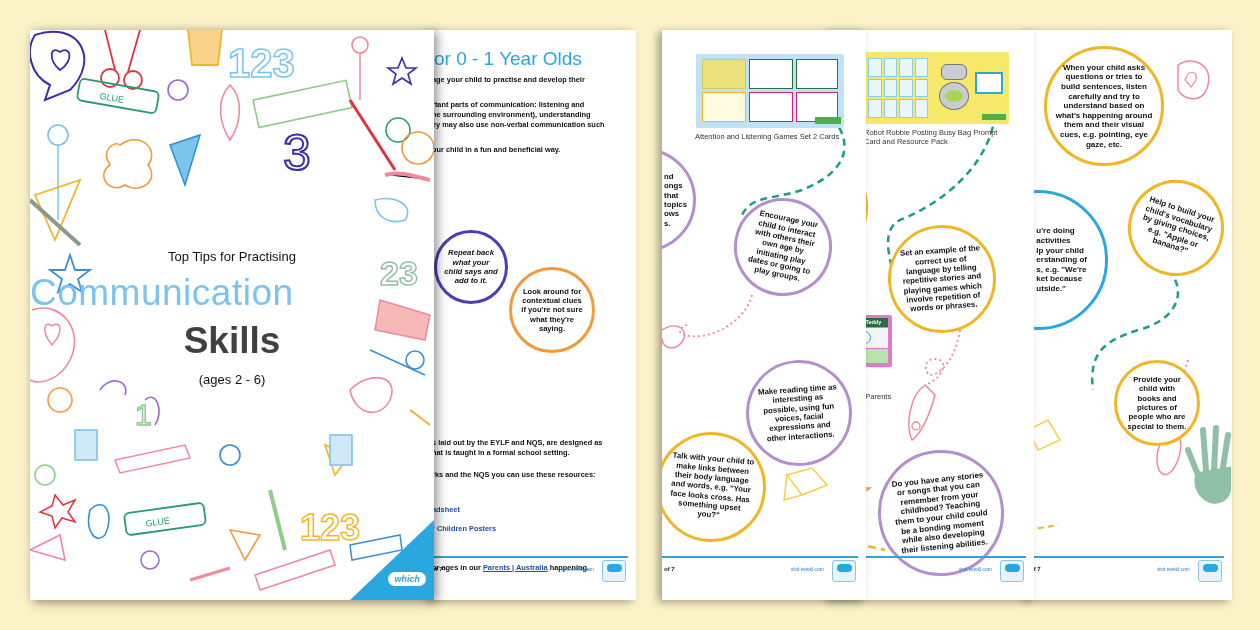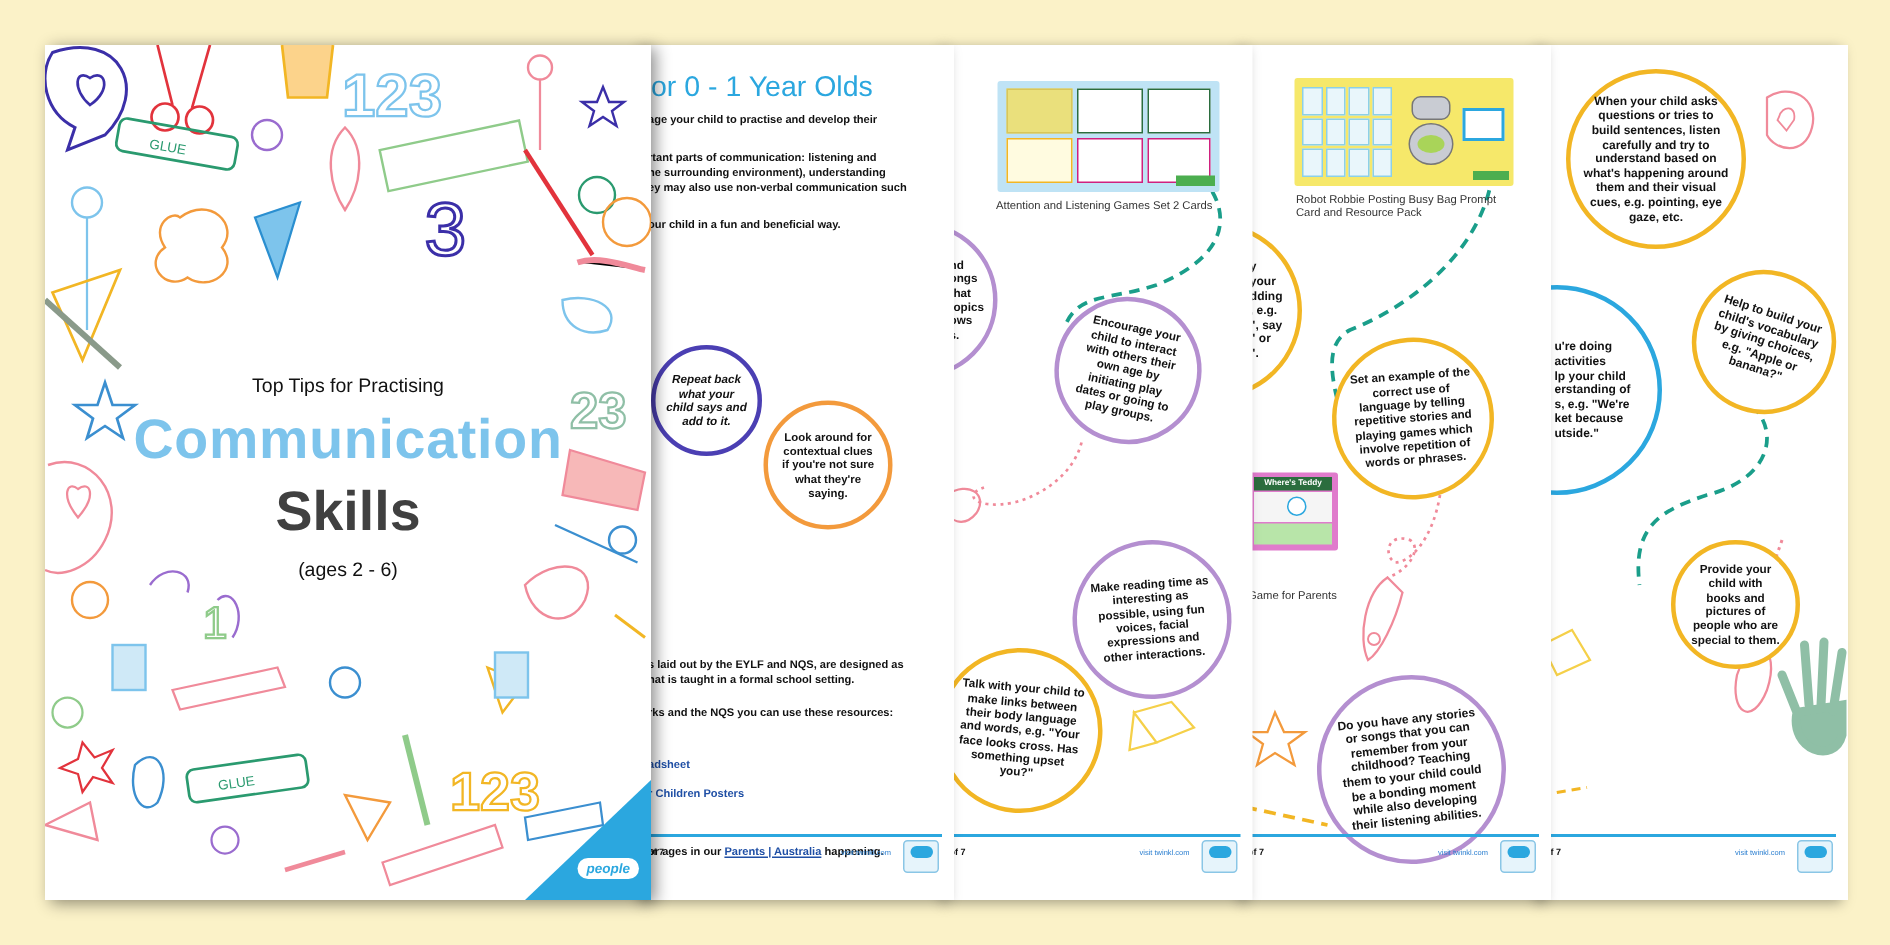--- a/index.html
+++ b/index.html
@@ -9,21 +9,21 @@
     font-family: "Liberation Sans", sans-serif;
     position: relative;
   }
   .page {
     position: absolute; top: 30px; height: 570px; background: #ffffff;
     box-shadow: -4px 2px 8px rgba(0,0,0,0.35);
     overflow: hidden;
   }
   .p5 { left: 1028px; width: 204px; z-index: 1; }
   .p4 { left: 830px; width: 204px; z-index: 2; }
-  .p3 { left: 631px; width: 204px; z-index: 3; }
+  .p3 { left: 662px; width: 204px; z-index: 3; }
   .p2 { left: 430px; width: 206px; z-index: 4; }
   .cover { left: 30px; width: 404px; z-index: 5; box-shadow: 3px 2px 10px rgba(0,0,0,0.45); }
 
   .circle {
     position: absolute; border-radius: 50%; border: 3px solid;
     display: flex; align-items: center; justify-content: center; text-align: center;
     font-weight: bold; font-size: 8.5px; line-height: 1.2; color: #111;
     padding: 10px; background: #fff;
   }
   .purple { border-color: #b48fd0; }
@@ -40,22 +40,22 @@
     border: 1px solid #8ac6e6; border-radius: 3px; background: #e6f4fb;
   }
   .footer-logo::before { content: ""; position: absolute; left: 4px; top: 3px; width: 15px; height: 8px; background: #2ba7df; border-radius: 6px; }
 
   .thumb { position: absolute; border-radius: 2px; overflow: hidden; }
   .caption { position: absolute; font-size: 7.5px; color: #333; line-height: 1.25; }
 
   
   .cover-subtitle { position: absolute; top: 219px; left: 0; width: 404px; text-align: center; font-size: 13px; color: #111; }
   .cover-title {
-    position: absolute; top: 242px; left: 0; width: 404px; text-align: center;
-    font-size: 37px; font-weight: bold; color: #7dc4ec; letter-spacing: 0.5px;
+    position: absolute; top: 242px; left: 0; width: 404px; 
+    font-size: 37px; font-weight: normal; color: #7dc4ec; letter-spacing: 0.5px;
   }
   .cover-title2 { position: absolute; top: 290px; left: 0; width: 404px; text-align: center; font-size: 37px; font-weight: bold; color: #404040; }
   .cover-ages { position: absolute; top: 342px; left: 0; width: 404px; text-align: center; font-size: 13px; color: #111; }
   .corner { position: absolute; right: 0; bottom: 0; width: 0; height: 0; border-left: 84px solid transparent; border-bottom: 80px solid #2ba7df; }
   .brand-badge {
     position: absolute; right: 8px; bottom: 14px; background: #fff; color: #2ba7df;
     font-size: 9px; font-weight: bold; padding: 2px 6px; border-radius: 8px; font-style: italic;
   }
   .doodles { position: absolute; inset: 0; }
 
@@ -288,14 +288,14 @@
     <circle cx="120" cy="530" r="9" stroke="#9a6ccf" stroke-width="1.5" fill="none"></circle>
     <path d="M160 550 L200 538" stroke="#f08a9a" stroke-width="3"></path>
     <path d="M225 545 L300 520 L305 535 L230 560 Z" stroke="#f08a9a" stroke-width="1.5" fill="none"></path>
     <path d="M320 515 L370 505 L372 520 L322 530 Z" stroke="#3b8fd0" stroke-width="1.5" fill="none"></path>
   </svg>
   <div class="cover-subtitle">Top Tips for Practising</div>
   <div class="cover-title">Communication</div>
   <div class="cover-title2">Skills</div>
   <div class="cover-ages">(ages 2 - 6)</div>
   <div class="corner"></div>
-  <div class="brand-badge">people</div>
+  <div class="brand-badge">which</div>
 </div>
 
 </body></html>

